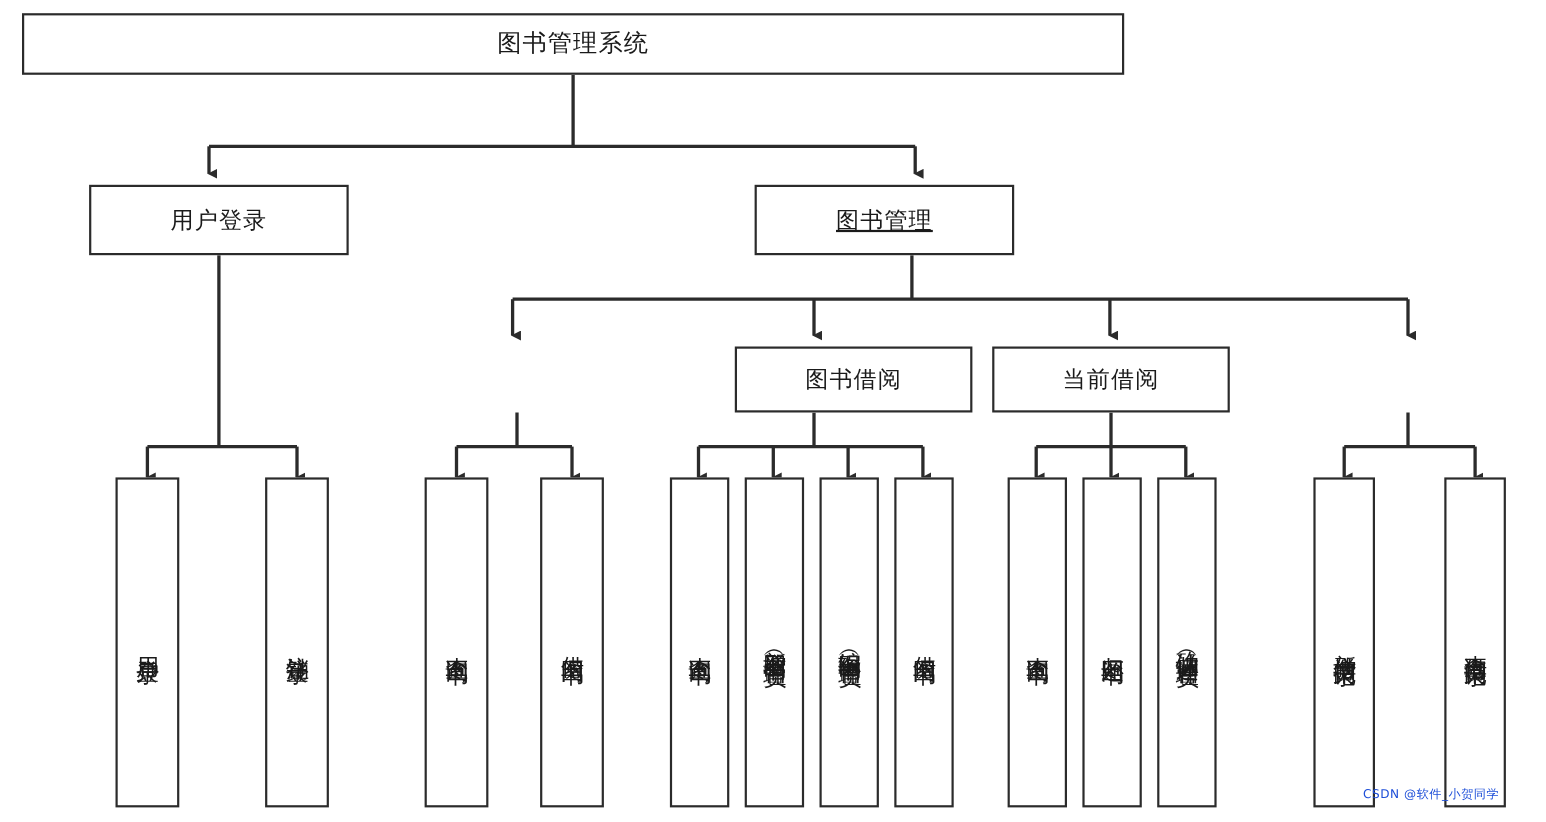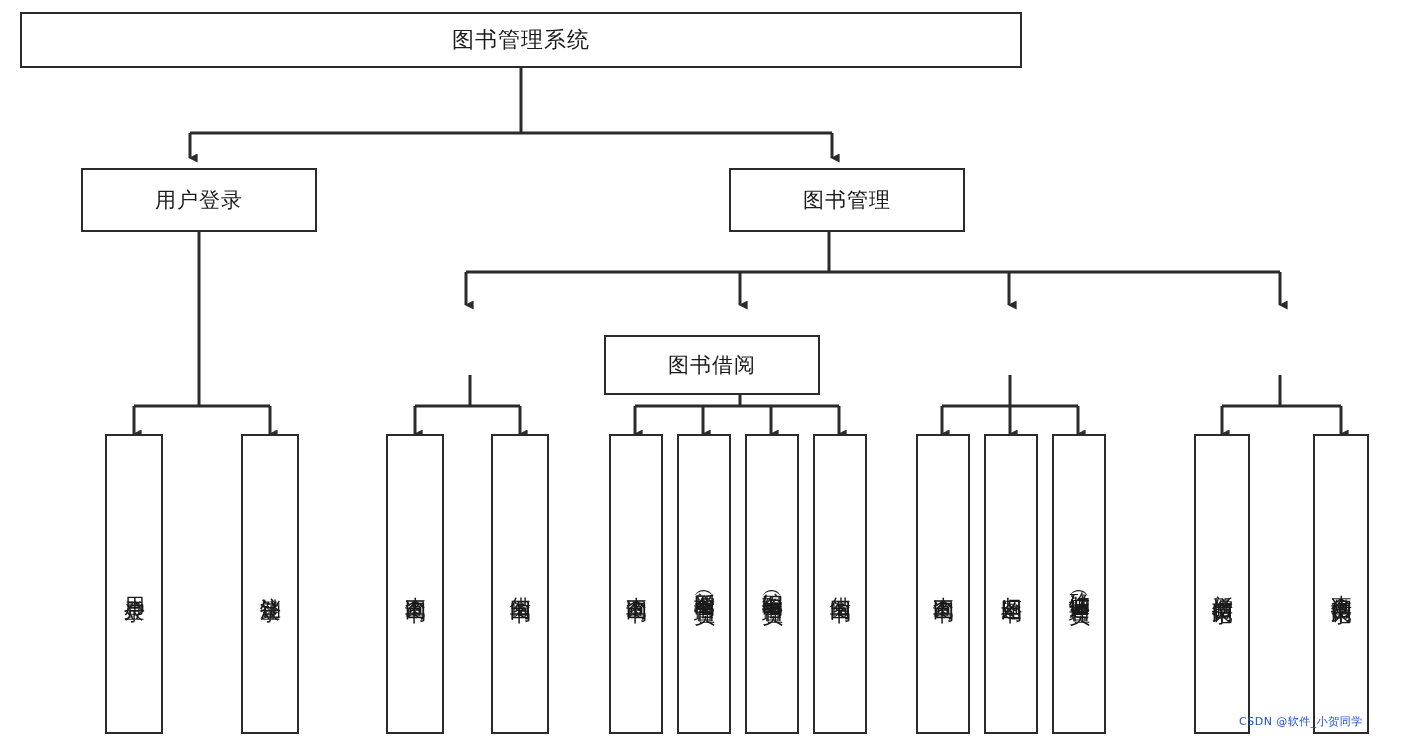--- a/index.html
+++ b/index.html
@@ -122,26 +122,29 @@
     </g>
   </svg>
 
   <div class="node root" style="left:20px; top:12px; width:1002px; height:56px;">
     <span class="label">图书管理系统</span>
   </div>
 
   <div class="node" style="left:81px; top:168px; width:236px; height:64px;">
     <span class="label">用户登录</span>
   </div>
-  <div class="node" style="left:729px; top:168px; width:236px; height:64px;">
+  <div class="node" style="left:686px; top:168px; width:236px; height:64px;text-decoration:underline;">
     <span class="label">图书管理</span>
   </div>
 
-  <div class="node" style="left:604px; top:315px; width:216px; height:60px;margin-top:20px;">
+  <div class="node" style="left:668px; top:315px; width:216px; height:60px;">
     <span class="label">图书借阅</span>
+  </div>
+  <div class="node" style="left:902px; top:315px; width:216px; height:60px;">
+    <span class="label">当前借阅</span>
   </div>
 
   <div class="node leaf" style="left:105px; top:434px; width:58px; height:300px;">
     <span class="label">用户登录</span>
   </div>
   <div class="node leaf" style="left:241px; top:434px; width:58px; height:300px;">
     <span class="label">注销登录</span>
   </div>
 
   <div class="node leaf" style="left:386px; top:434px; width:58px; height:300px;">

